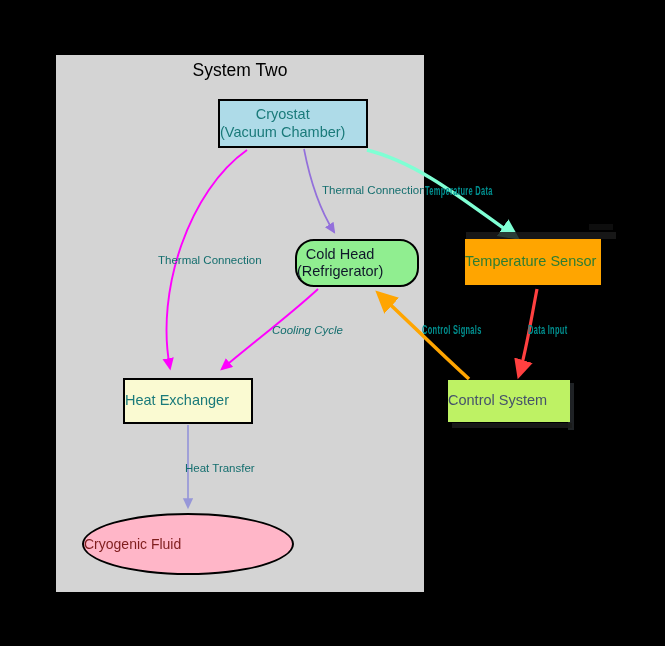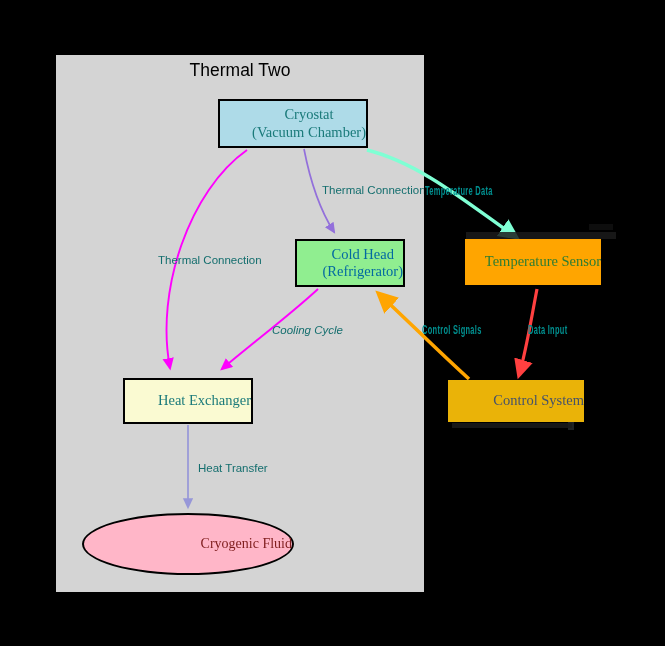--- a/index.html
+++ b/index.html
@@ -29,65 +29,65 @@
     top: 0;
     width: 665px;
     height: 646px;
     pointer-events: none;
   }
   .node {
     position: absolute;
     box-sizing: border-box;
     display: flex;
     align-items: center;
-    justify-content: flex-end;
+    justify-content: flex-start;
     text-align: center;
     line-height: 1.18;
-    font-family: Liberation Serif, serif;
   }
   .node-rect {
     border: 2px solid #000000;
   }
   #title {
     position: absolute;
     left: 56px;
     top: 60px;
     width: 368px;
     text-align: center;
     font-size: 17.5px;
     color: #000000;
   }
   #node-cryostat {
     left: 218px; top: 99px; width: 150px; height: 49px;
     background: #aedbe8;
     color: #1a7a7a;
     font-size: 14.5px;
   }
   #node-coldhead {
-    left: 295px; top: 239px; width: 110px; height: 48px;
+    left: 295px; top: 239px; width: 124px; height: 48px;
     background: #90ee90;
-    color: #0369a1;
-    font-size: 14.5px;
+    color: #0f172a;
+    font-size: 14.5px;
+    border-radius: 19px;
   }
   #node-heatexchanger {
     left: 123px; top: 378px; width: 130px; height: 46px;
     background: #fafad2;
     color: #1a7a7a;
     font-size: 14.5px;
   }
   #node-tempsensor {
     left: 465px; top: 239px; width: 136px; height: 46px;
     background: #ffa500;
     color: #2e7d32;
     font-size: 14.5px;
     border: none;
   }
   #node-controlsystem {
-    left: 448px; top: 380px; width: 136px; height: 42px;
-    background: #eab308;
+    left: 448px; top: 380px; width: 122px; height: 42px;
+    background: #bef264;
     color: #45526b;
     font-size: 14.5px;
     border: none;
   }
   #node-cryofluid {
     left: 82px; top: 513px; width: 212px; height: 62px;
     background: #ffb6c8;
     border: 2.5px solid #000000;
     border-radius: 50%;
     color: #7f1d1d;
@@ -105,21 +105,21 @@
     overflow: hidden;
     display: block;
   }
   #label-thermal-connection-left {
     left: 158px; top: 254px;
   }
   #label-cooling-cycle {
     left: 272px; top: 324px; font-style: italic;
   }
   #label-heat-transfer {
-    left: 198px; top: 462px;
+    left: 185px; top: 462px;
   }
   #label-temperature-data {
     left: 425px; top: 184px;
     color: #009090;
     font-weight: bold;
     font-size: 12px;
     transform: scaleX(0.62);
     transform-origin: left center;
     letter-spacing: 0.5px;
   }
@@ -163,21 +163,21 @@
     background: #101010;
   }
 </style>
 </head>
 <body>
 
 <div id="canvas">
 
   <div id="panel"></div>
 
-  <div id="title">Thermal Two</div>
+  <div id="title">System Two</div>
 
   <svg id="svg-layer" viewBox="0 0 665 646">
     <defs>
       <marker id="ah-purple" markerWidth="7" markerHeight="7" refX="5.2" refY="3" orient="auto">
         <path d="M0,0 L6.5,3 L0,6 z" fill="#9370db"></path>
       </marker>
       <marker id="ah-magenta" markerWidth="7" markerHeight="7" refX="5.2" refY="3" orient="auto">
         <path d="M0,0 L6.5,3 L0,6 z" fill="#ff00ff"></path>
       </marker>
       <marker id="ah-lav" markerWidth="7" markerHeight="7" refX="5.2" refY="3" orient="auto">

